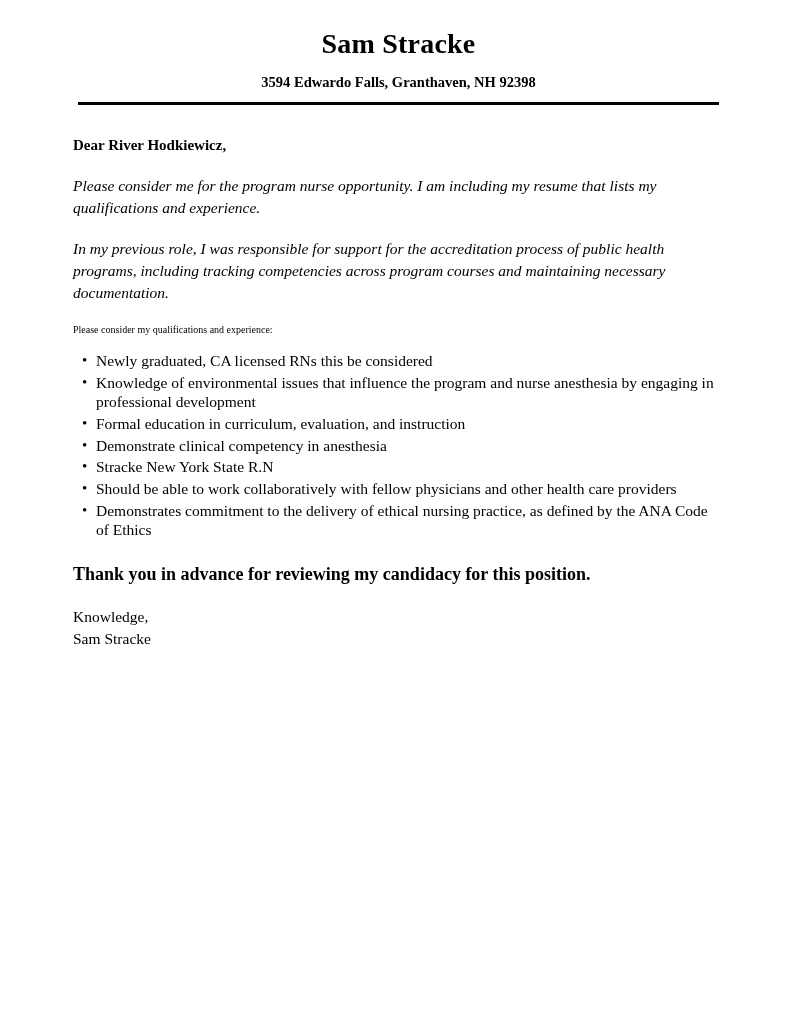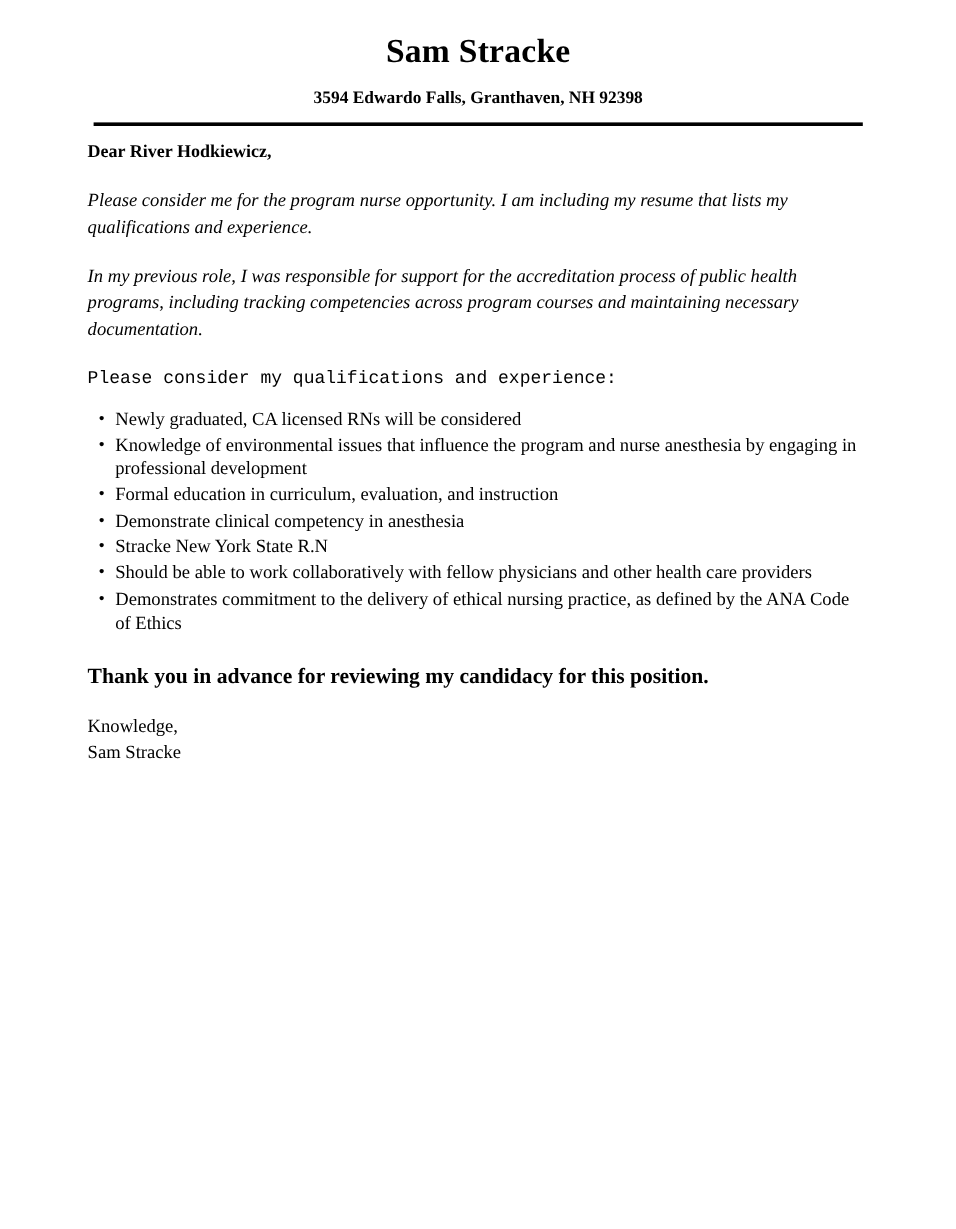--- a/index.html
+++ b/index.html
@@ -46,43 +46,42 @@
     margin: 10px auto 0 auto;
     width: 641px;
     height: 3px;
     background: #000000;
     border: 0;
   }
 
   
   .letter-body {
     padding: 0 78px 0 73px;
-    margin-top: 12px;
+    margin-top: 30px;
   }
 
   .salutation {
     font-size: 15px;
     font-weight: bold;
     margin: 0 0 20px 0;
     line-height: 1.35;
   }
 
   .para {
     font-size: 15.5px;
     line-height: 1.42;
     margin: 0 0 19px 0;
     text-align: left;
     font-style: italic;
   }
 
   .qualifications-lead {
-    font-size: 15px;
+    font-size: 10px;
     line-height: 1.42;
     margin: 0 0 14px 0;
-    font-family: Liberation Mono, monospace;
   }
 
   
   .qualifications-list {
     list-style: none;
     margin: 0 0 22px 0;
     padding: 0;
   }
   .qualifications-list li {
     position: relative;
@@ -131,21 +130,21 @@
 
     <p class="salutation">Dear River Hodkiewicz,</p>
 
     <p class="para">Please consider me for the program nurse opportunity. I am including my resume that lists my qualifications and experience.</p>
 
     <p class="para">In my previous role, I was responsible for support for the accreditation process of public health programs, including tracking competencies across program courses and maintaining necessary documentation.</p>
 
     <p class="qualifications-lead">Please consider my qualifications and experience:</p>
 
     <ul class="qualifications-list">
-      <li>Newly graduated, CA licensed RNs will be considered</li>
+      <li>Newly graduated, CA licensed RNs this be considered</li>
       <li>Knowledge of environmental issues that influence the program and nurse anesthesia by engaging in professional development</li>
       <li>Formal education in curriculum, evaluation, and instruction</li>
       <li>Demonstrate clinical competency in anesthesia</li>
       <li>Stracke New York State R.N</li>
       <li>Should be able to work collaboratively with fellow physicians and other health care providers</li>
       <li>Demonstrates commitment to the delivery of ethical nursing practice, as defined by the ANA Code of Ethics</li>
     </ul>
 
     <p class="closing-thanks">Thank you in advance for reviewing my candidacy for this position.</p>
 

